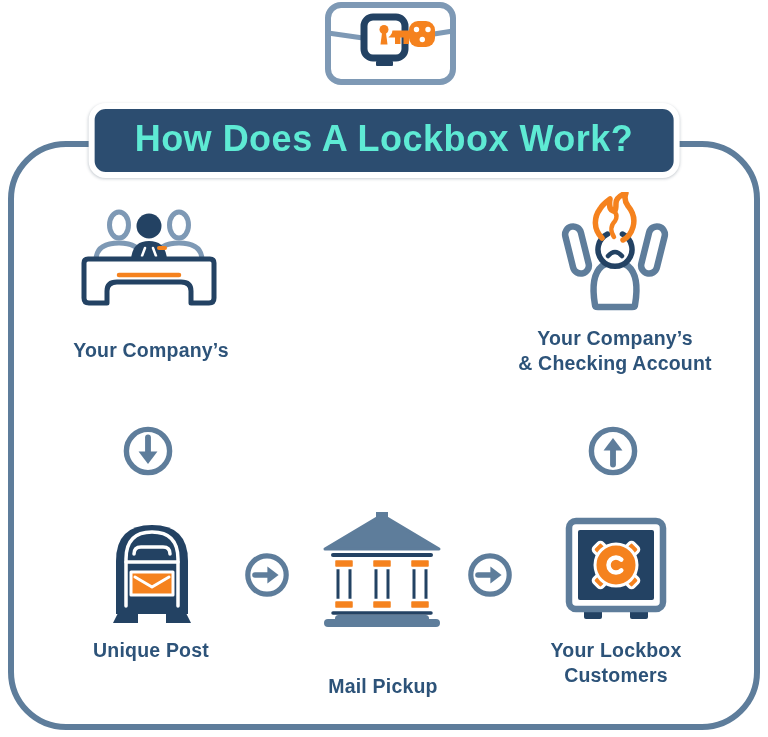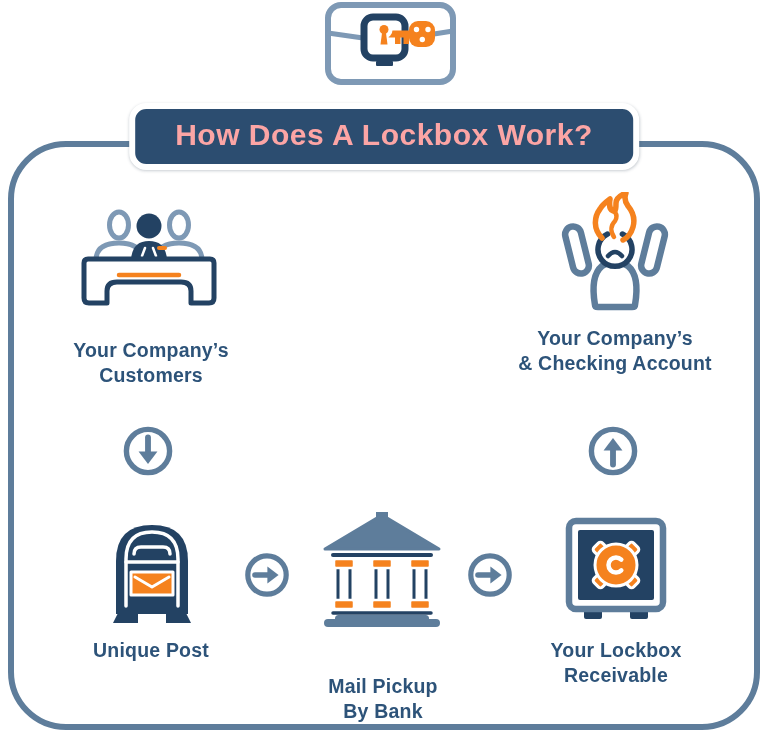--- a/index.html
+++ b/index.html
@@ -26,21 +26,21 @@
   
   .banner{
     left:50%;top:103px;transform:translateX(-50%);
     background:var(--banner-bg);
     border:6px solid #fff;border-radius:17px;
     padding:9px 40px 12px 40px;
     z-index:3;white-space:nowrap;
     box-shadow:0 1px 3px rgba(40,60,80,.25);
   }
   .banner h1{
-    color:#fca5a5;font-size:30px;font-weight:700;letter-spacing:.5px;
+    color:#5eead4;font-size:36px;font-weight:700;letter-spacing:.5px;
   }
   .icon{z-index:2;line-height:0;}
   .label{
     z-index:2;text-align:center;color:var(--text);
     font-size:19.5px;font-weight:700;line-height:25px;letter-spacing:.2px;
   }
   
   .fN{fill:var(--navy);} .fS{fill:var(--slate);}
   .fO{fill:var(--orange);} .fW{fill:#fff;} .f0{fill:none;}
   .sN{stroke:var(--navy);} .sS{stroke:var(--slate);} .sL{stroke:var(--light-slate);}
@@ -102,21 +102,20 @@
     <circle cx="65" cy="57" r="17" class="fW"></circle>
     <path d="M57.6,42 A17,17 0 1 0 72.4,42" class="f0 sN" stroke-width="5.5"></path>
     <path d="M58,64 Q65,56 72,64" class="f0 sN" stroke-width="4.5"></path>
     <path d="M52,46 C43,37 44,25 50,17 C52,13 56,10 60,7 C59,13 60,18 63,19 C66,20 66,15 66,11 C66,6 71,3 76,1 C74,6 75,10 78,14 C83,20 85,28 83,35 C81,42 77,46 73,48" class="f0 sO" stroke-width="5.5"></path>
     <path d="M64,45 C60,39 61,33 65,29 C67,26 67,23 65,20" class="f0 sO" stroke-width="4.5"></path>
   </svg>
 </div>
 
 <div class="abs label" style="left:31px;top:338px;width:240px;">
   <div>Your Company’s</div>
-  <div>Customers</div>
 </div>
 <div class="abs label" style="left:475px;top:326px;width:280px;">
   <div>Your Company’s</div>
   <div>&amp; Checking Account</div>
 </div>
 
 <div class="abs icon" style="left:121px;top:424px;">
   <svg width="54" height="54" viewBox="0 0 60 60">
     <circle cx="30" cy="30" r="24" class="f0 sS" stroke-width="6"></circle>
     <path d="M30,15 L30,32" class="sS" stroke-width="6.5"></path>
@@ -206,18 +205,17 @@
       <path d="M5.3,-5.3 A7.5,7.5 0 1 0 5.3,5.3" class="f0 sW" stroke-width="4.5"></path>
     </g>
   </svg>
 </div>
 
 <div class="abs label" style="left:51px;top:638px;width:200px;text-align:center;">
   <div>Unique Post</div>
 </div>
 <div class="abs label" style="left:283px;top:674px;width:200px;">
   <div>Mail Pickup</div>
-  <div>By Bank</div>
 </div>
 <div class="abs label" style="left:516px;top:638px;width:200px;">
   <div>Your Lockbox</div>
-  <div>Receivable</div>
+  <div>Customers</div>
 </div>
 
 </body></html>

